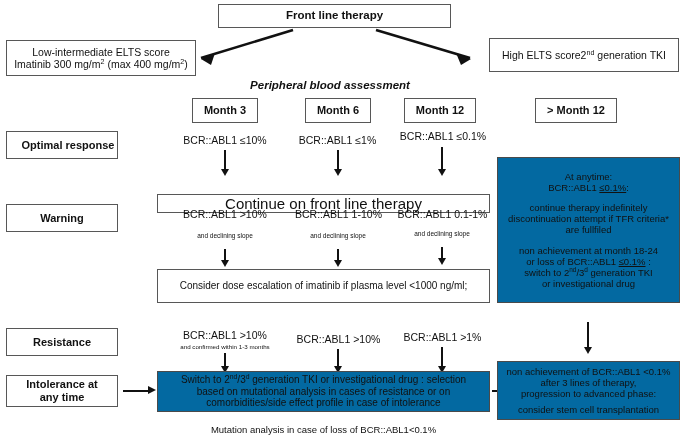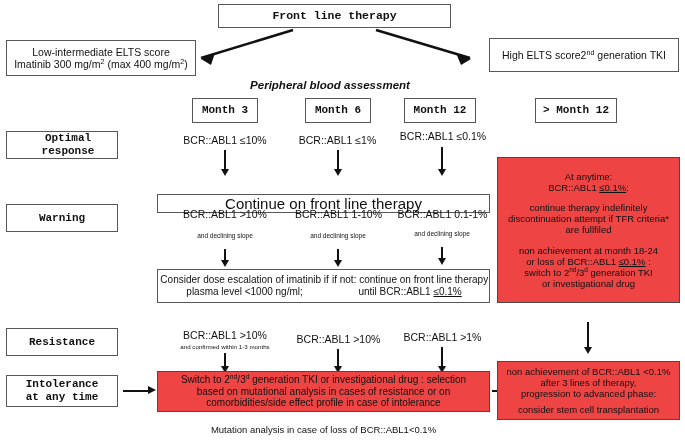--- a/index.html
+++ b/index.html
@@ -12,22 +12,22 @@
 
   
   .box{
     position:absolute;box-sizing:border-box;
     border:1px solid #575757;
     background:#ffffff;
     display:flex;align-items:center;justify-content:center;
     text-align:center;
     line-height:1.18;
   }
-  .box.gray{background:#ef4444;border:1px solid #4a4a4a;}
-  .box.bold{font-weight:bold;font-family:Liberation Mono, monospace;}
+  .box.gray{background:#0369a1;border:1px solid #4a4a4a;}
+  .box.bold{font-weight:bold;}
 
   .txt{
     position:absolute;box-sizing:border-box;
     text-align:center;line-height:1.2;
   }
 
   
   .vline{position:absolute;background:#111;width:2px;}
   .hline{position:absolute;background:#111;height:2px;}
   .arrow-down{
@@ -128,21 +128,20 @@
 <div class="arrow-down" style="left:221px;top:260px;"></div>
 
 <div class="vline" style="left:337px;top:249px;height:12px;"></div>
 <div class="arrow-down" style="left:334px;top:260px;"></div>
 
 <div class="vline" style="left:441px;top:247px;height:12px;"></div>
 <div class="arrow-down" style="left:438px;top:258px;"></div>
 
 <div class="box" style="left:157px;top:269px;width:333px;height:34px;font-size:10px;flex-direction:row;">
   <span>Consider dose escalation of imatinib if plasma level &lt;1000 ng/ml;</span>
-  <span><span>if not:  continue on front line therapy until BCR::ABL1 </span><span class="u" style="text-decoration:underline;">≤0.1%</span></span>
 </div>
 
 <div class="box gray" style="left:497px;top:157px;width:183px;height:146px;font-size:9.5px;flex-direction:column;justify-content:center;padding:4px 3px;">
   <span>At anytime:</span>
   <span><span>BCR::ABL1 </span><span style="text-decoration:underline;">≤0.1%</span><span>:</span></span>
   <span style="height:9px;"></span>
   <span>continue therapy indefinitely</span>
   <span>discontinuation attempt if TFR criteria*</span>
   <span>are fullfiled</span>
   <span style="height:9px;"></span>

